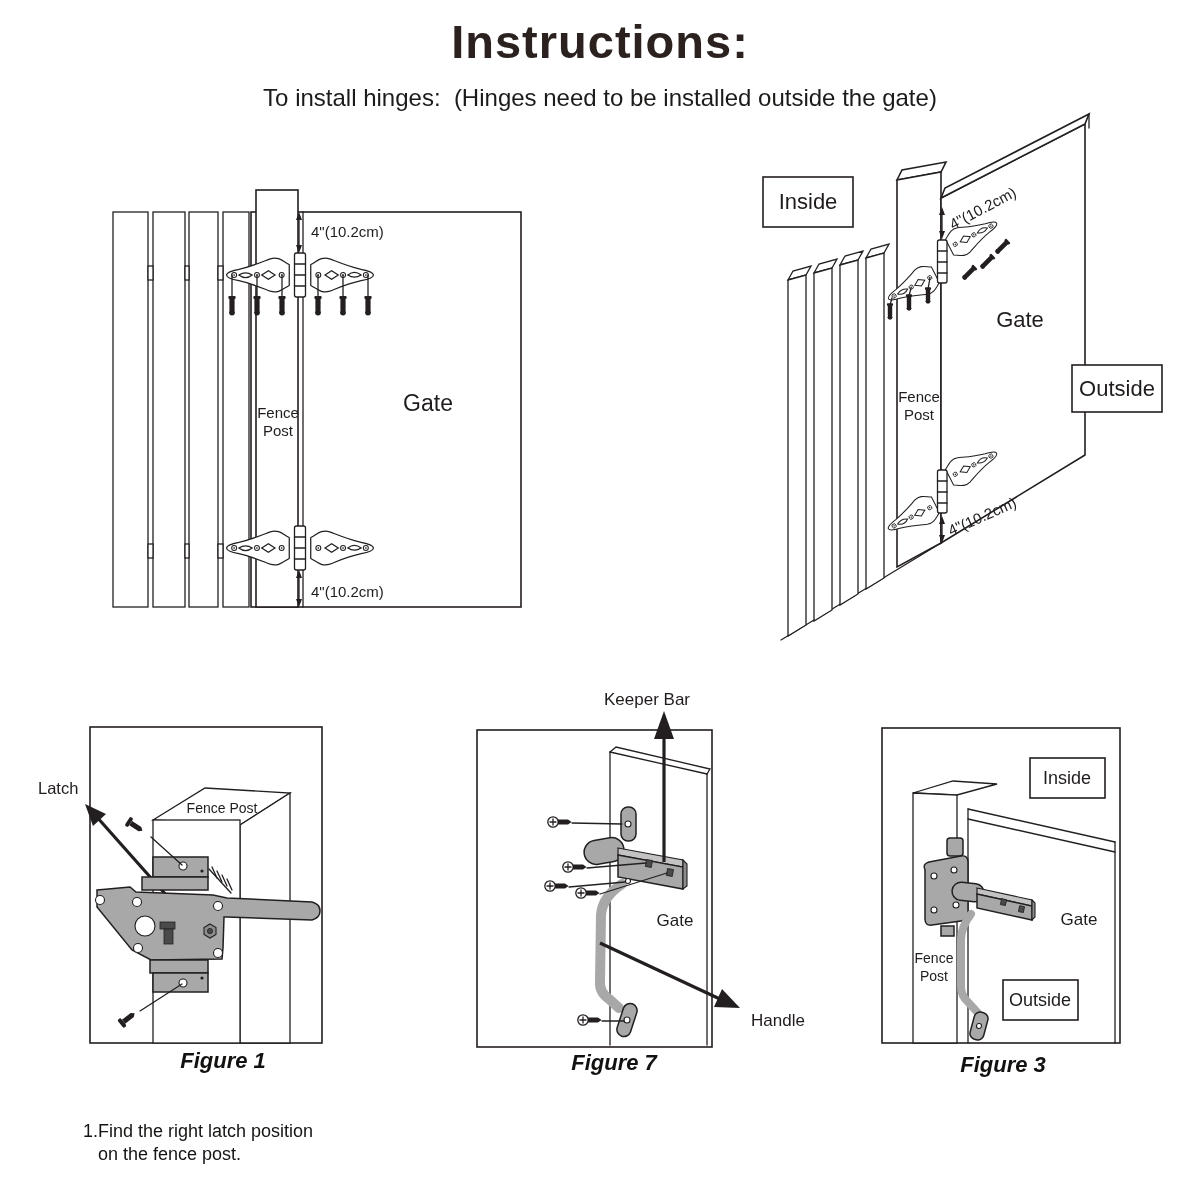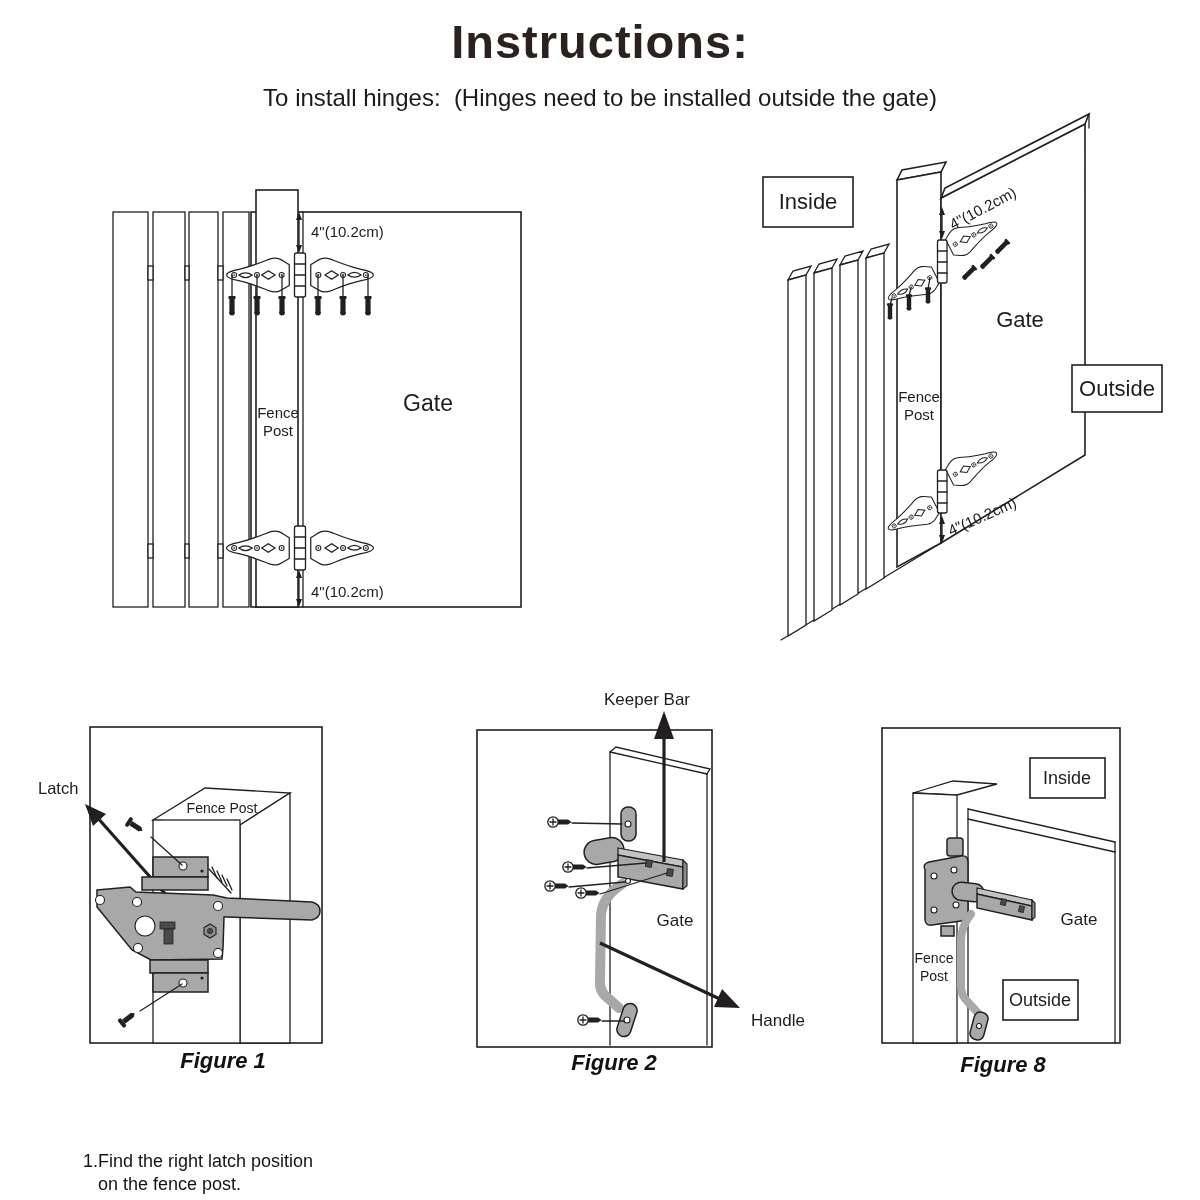--- a/index.html
+++ b/index.html
@@ -4,21 +4,21 @@
 <style>
   :root { --ink:#231f20; --metal:#a8a8a8; }
   html,body { margin:0; padding:0; background:#fff; }
   .page { position:relative; width:1200px; height:1200px; background:#fff; overflow:hidden;
           font-family:"Liberation Sans",sans-serif; color:#1f1c1b; }
   .title { position:absolute; left:0; top:14px; width:1200px; text-align:center;
            font-size:47px; font-weight:bold; color:#2b2220; letter-spacing:1px; }
   .subtitle { position:absolute; left:0; top:84px; width:1200px; text-align:center;
               font-size:24px; color:#1d1b1a; white-space:pre; }
   .caption { position:absolute; width:180px; text-align:center; font-size:22px; font-weight:bold; color:#141211;font-style:italic; }
-  .step { position:absolute; font-size:18px; line-height:23px; color:#161412; white-space:pre-wrap;margin-top:30px; }
+  .step { position:absolute; font-size:18px; line-height:23px; color:#161412; white-space:pre-wrap; }
   svg { position:absolute; overflow:visible; }
   svg text { font-family:"Liberation Sans",sans-serif; fill:#1f1c1b; }
   .mid { text-anchor:middle; }
   .t14{font-size:14px}.t15{font-size:15px}.t16{font-size:16.5px}.t17{font-size:17px}
   .t18{font-size:18px}.t22{font-size:22px}.t23{font-size:23px}
   .ln  { stroke:var(--ink); stroke-width:1.3; fill:none; stroke-linecap:round; }
   .fw  { fill:#fff; stroke:var(--ink); stroke-width:1.3; }
   .fw2 { fill:#fff; stroke:var(--ink); stroke-width:1.6; }
   .mg  { fill:var(--metal); stroke:var(--ink); stroke-width:1.5; }
   .mgl { fill:#c3c3c3; stroke:var(--ink); stroke-width:1.2; }
@@ -351,19 +351,19 @@
     <g>
       <rect class="fw2" x="138" y="262" width="75" height="40"></rect>
       <text class="t18 mid" x="175" y="288">Outside</text>
     </g>
     <text class="t17 mid" x="214" y="207">Gate</text>
     <text class="t14 mid" x="69" y="245">Fence</text>
     <text class="t14 mid" x="69" y="263">Post</text>
   </svg>
 
   <div class="caption" style="left:133px;top:1048px">Figure 1</div>
-  <div class="caption" style="left:524px;top:1050px">Figure 2</div>
-  <div class="caption" style="left:913px;top:1052px">Figure 8</div>
+  <div class="caption" style="left:524px;top:1050px">Figure 7</div>
+  <div class="caption" style="left:913px;top:1052px">Figure 3</div>
 
   <div class="step" style="left:83px;top:1120px">1.Find the right latch position
    on the fence post.</div>
 
 </div>
 
 </body></html>

